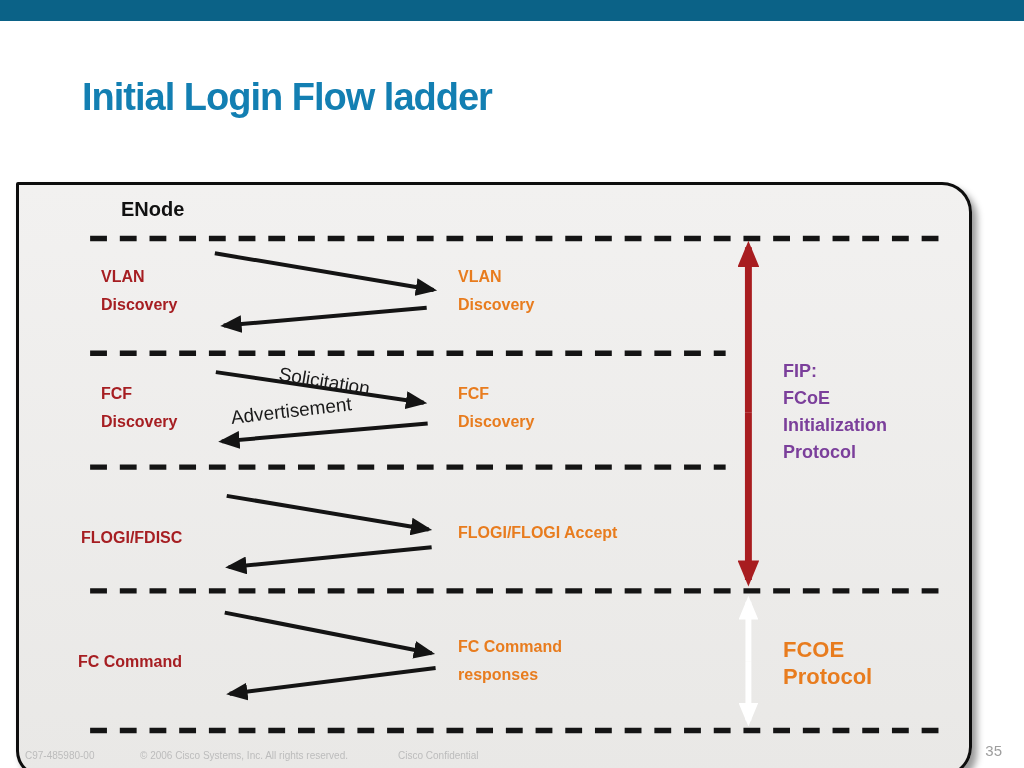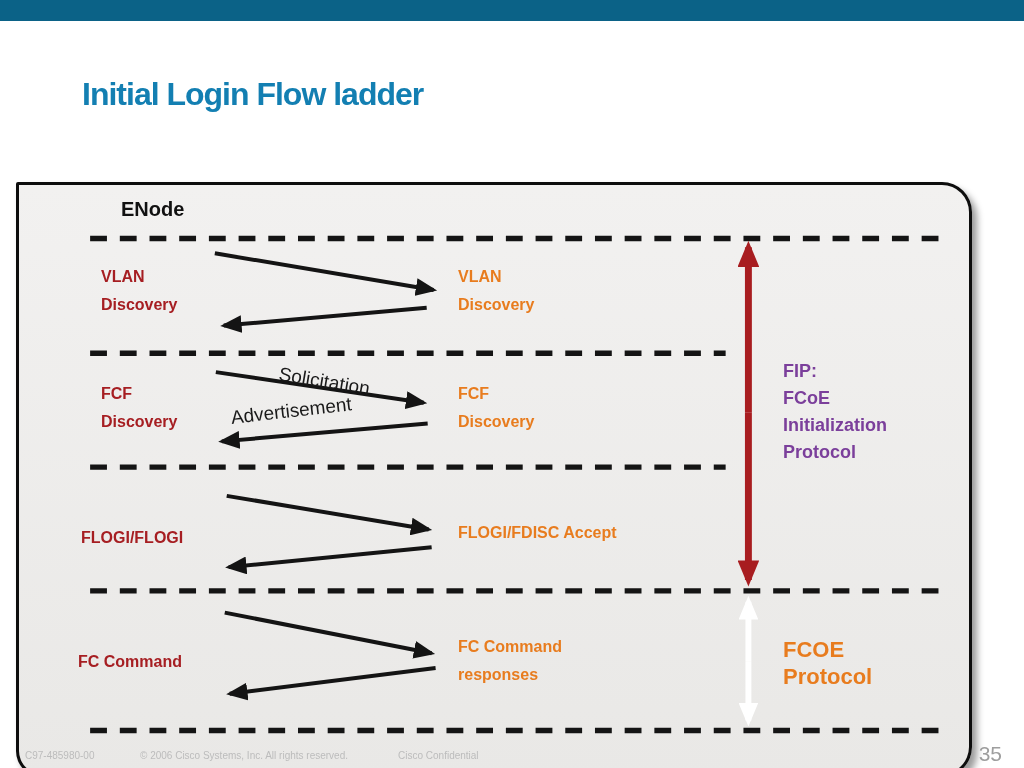--- a/index.html
+++ b/index.html
@@ -23,21 +23,21 @@
     background:#ffffff;
     font-family:"Liberation Sans","DejaVu Sans",sans-serif;
     overflow:hidden;
   }
   .topbar{
     position:absolute;left:0;top:0;width:1024px;height:21px;
     background:var(--teal-bar);
   }
   .title{
     position:absolute;left:82px;top:76px;
-    font-size:32px;font-weight:bold;color:var(--title-blue);
+    font-size:38px;font-weight:bold;color:var(--title-blue);
     letter-spacing:-1px;white-space:nowrap;
   }
   .panel{
     position:absolute;left:16px;top:146px;width:956px;height:595px;
     background:linear-gradient(180deg,var(--panel-bg-top) 0%,var(--panel-bg-bottom) 100%);
     border:3px solid #0d0d0d;
     border-radius:2px 30px 30px 26px;
     box-shadow:5px 6px 7px rgba(0,0,0,0.40);
     margin-top:36px;
   }
@@ -70,21 +70,21 @@
   .fcoe-label{
     left:764px;top:451px;
     font-size:22px;font-weight:bold;color:var(--orange);line-height:27px;
   }
   .footer{position:absolute;left:0;top:748px;width:1024px;height:20px;font-size:10px;color:var(--footer-gray);}
   .footer .doc-id{position:absolute;left:25px;top:2px;}
   .footer .copyright{position:absolute;left:140px;top:2px;}
   .footer .confidential{position:absolute;left:398px;top:2px;}
   .pagenum{
     position:absolute;right:22px;top:742px;
-    font-size:21px;color:var(--pagenum-gray);
+    font-size:15px;color:var(--pagenum-gray);
   }
 </style>
 </head>
 <body>
 
 <div class="slide">
 
   <div class="topbar"></div>
 
   <h1 class="title">Initial Login Flow ladder</h1>
@@ -136,22 +136,22 @@
     <div class="lbl msg from-switch s1-right">VLAN
 Discovery</div>
 
     <div class="lbl msg from-enode  s2-left">FCF
 Discovery</div>
     <div class="lbl msg from-switch s2-right">FCF
 Discovery</div>
     <div class="arrow-note note-solicitation">Solicitation</div>
     <div class="arrow-note note-advertisement">Advertisement</div>
 
-    <div class="lbl msg from-enode  s3-left">FLOGI/FLOGI</div>
-    <div class="lbl msg from-switch s3-right">FLOGI/FDISC Accept</div>
+    <div class="lbl msg from-enode  s3-left">FLOGI/FDISC</div>
+    <div class="lbl msg from-switch s3-right">FLOGI/FLOGI Accept</div>
 
     <div class="lbl msg from-enode  s4-left">FC Command</div>
     <div class="lbl msg from-switch s4-right">FC Command
 responses</div>
 
     <div class="lbl fip-label">FIP:
 FCoE
 Initialization
 Protocol</div>
     <div class="lbl fcoe-label">FCOE

